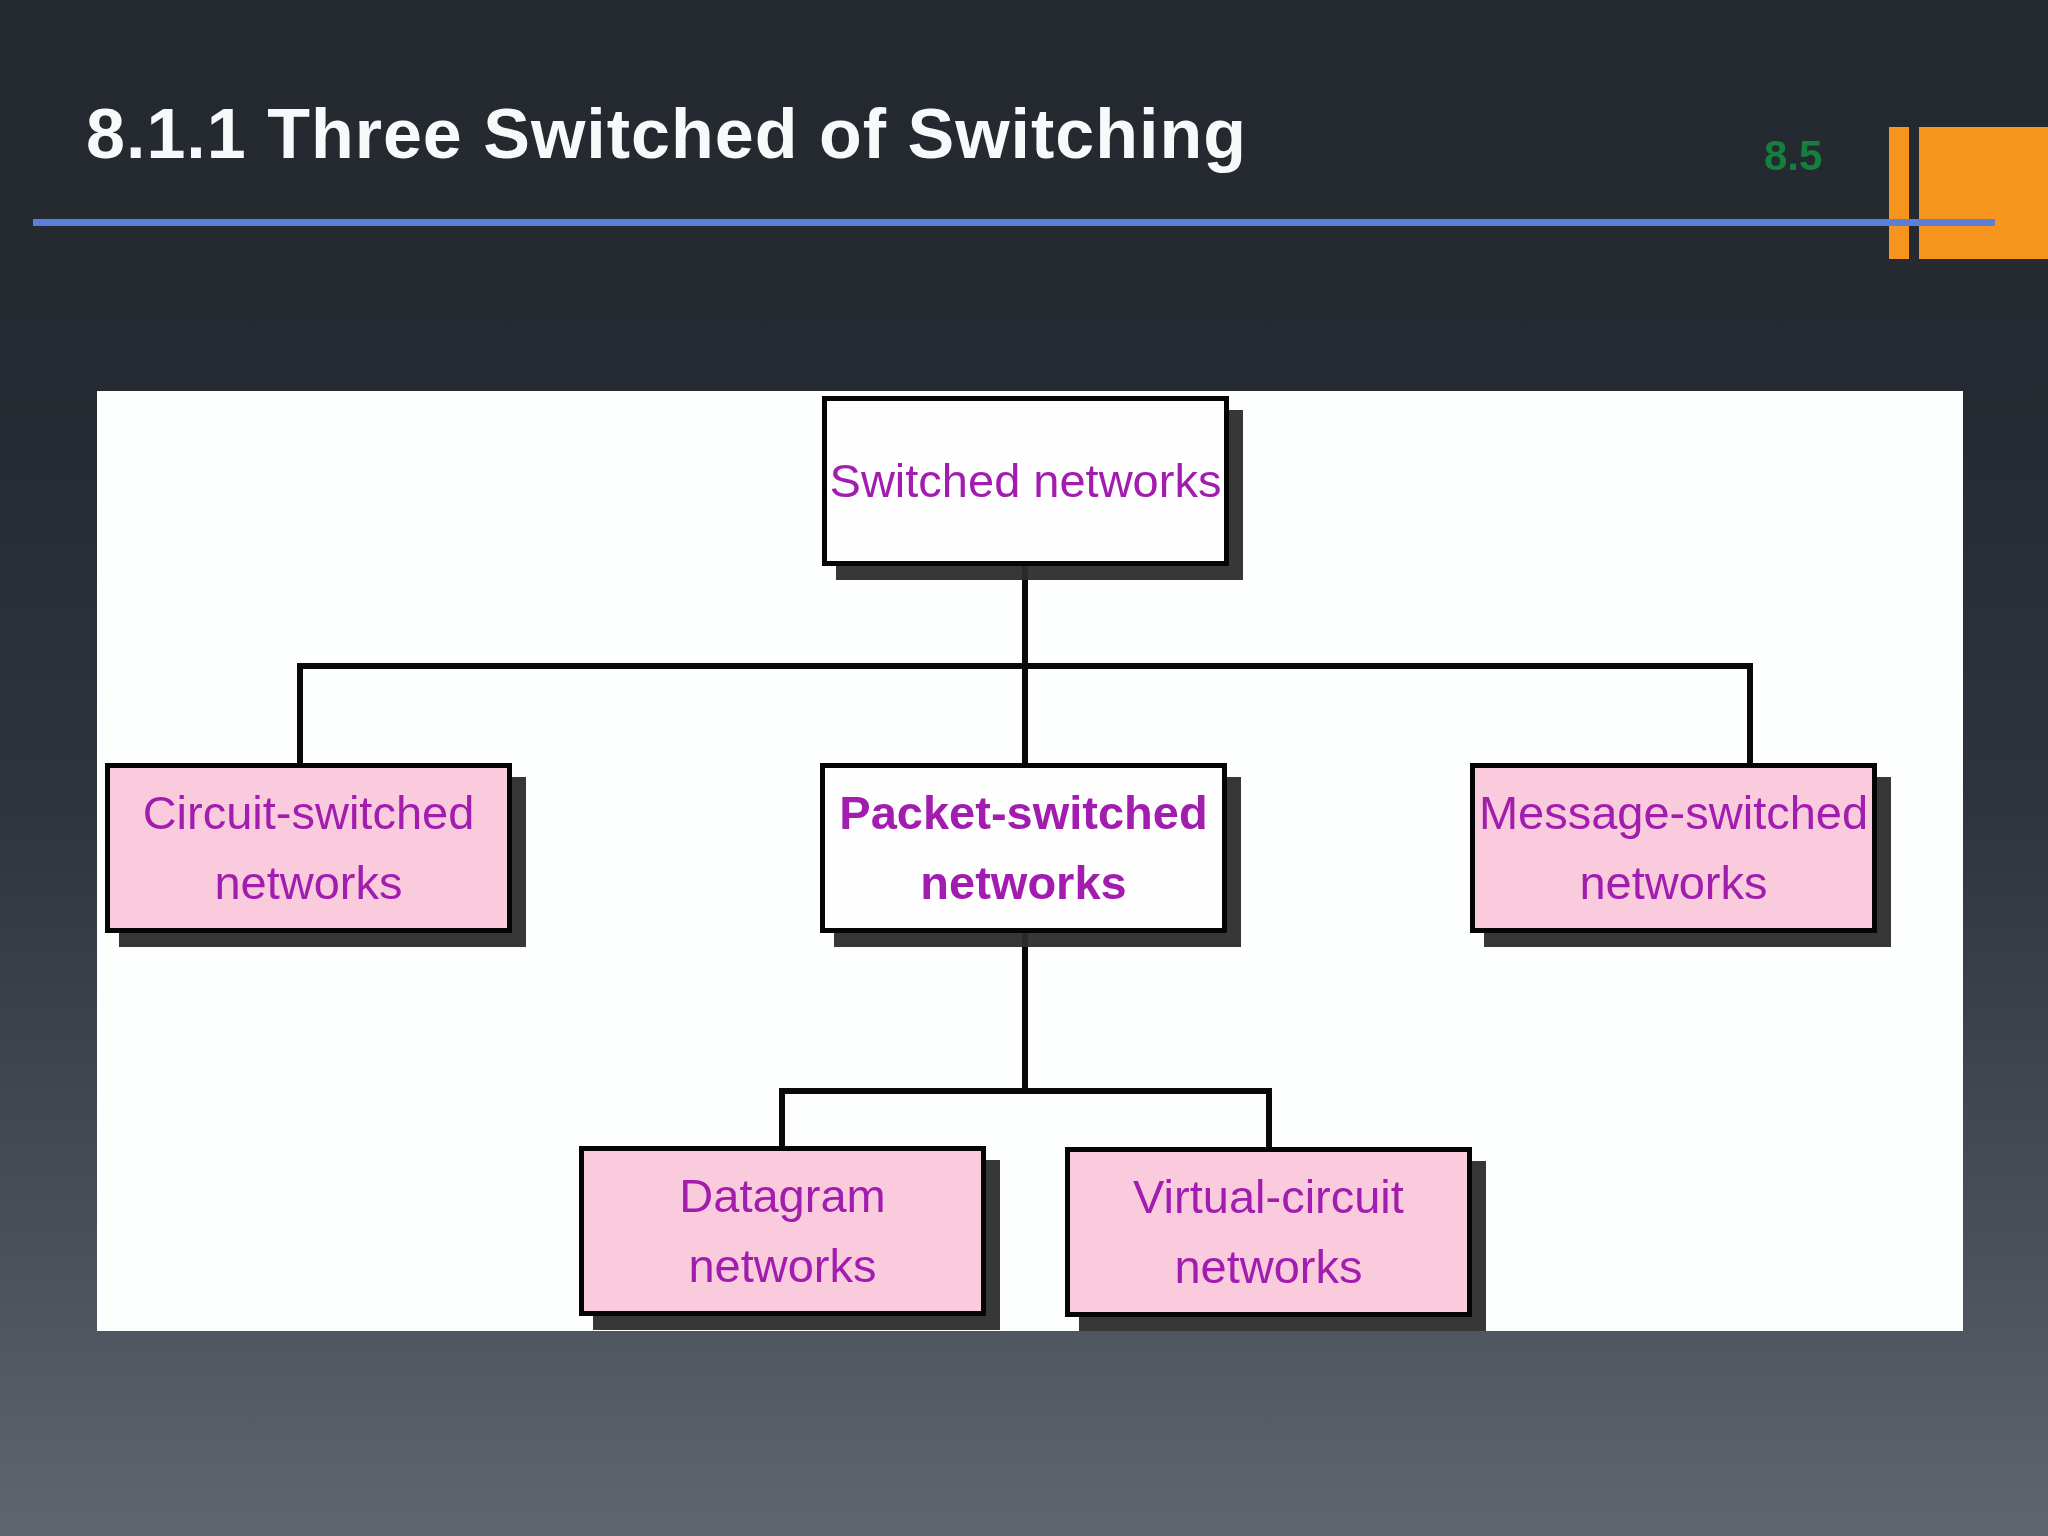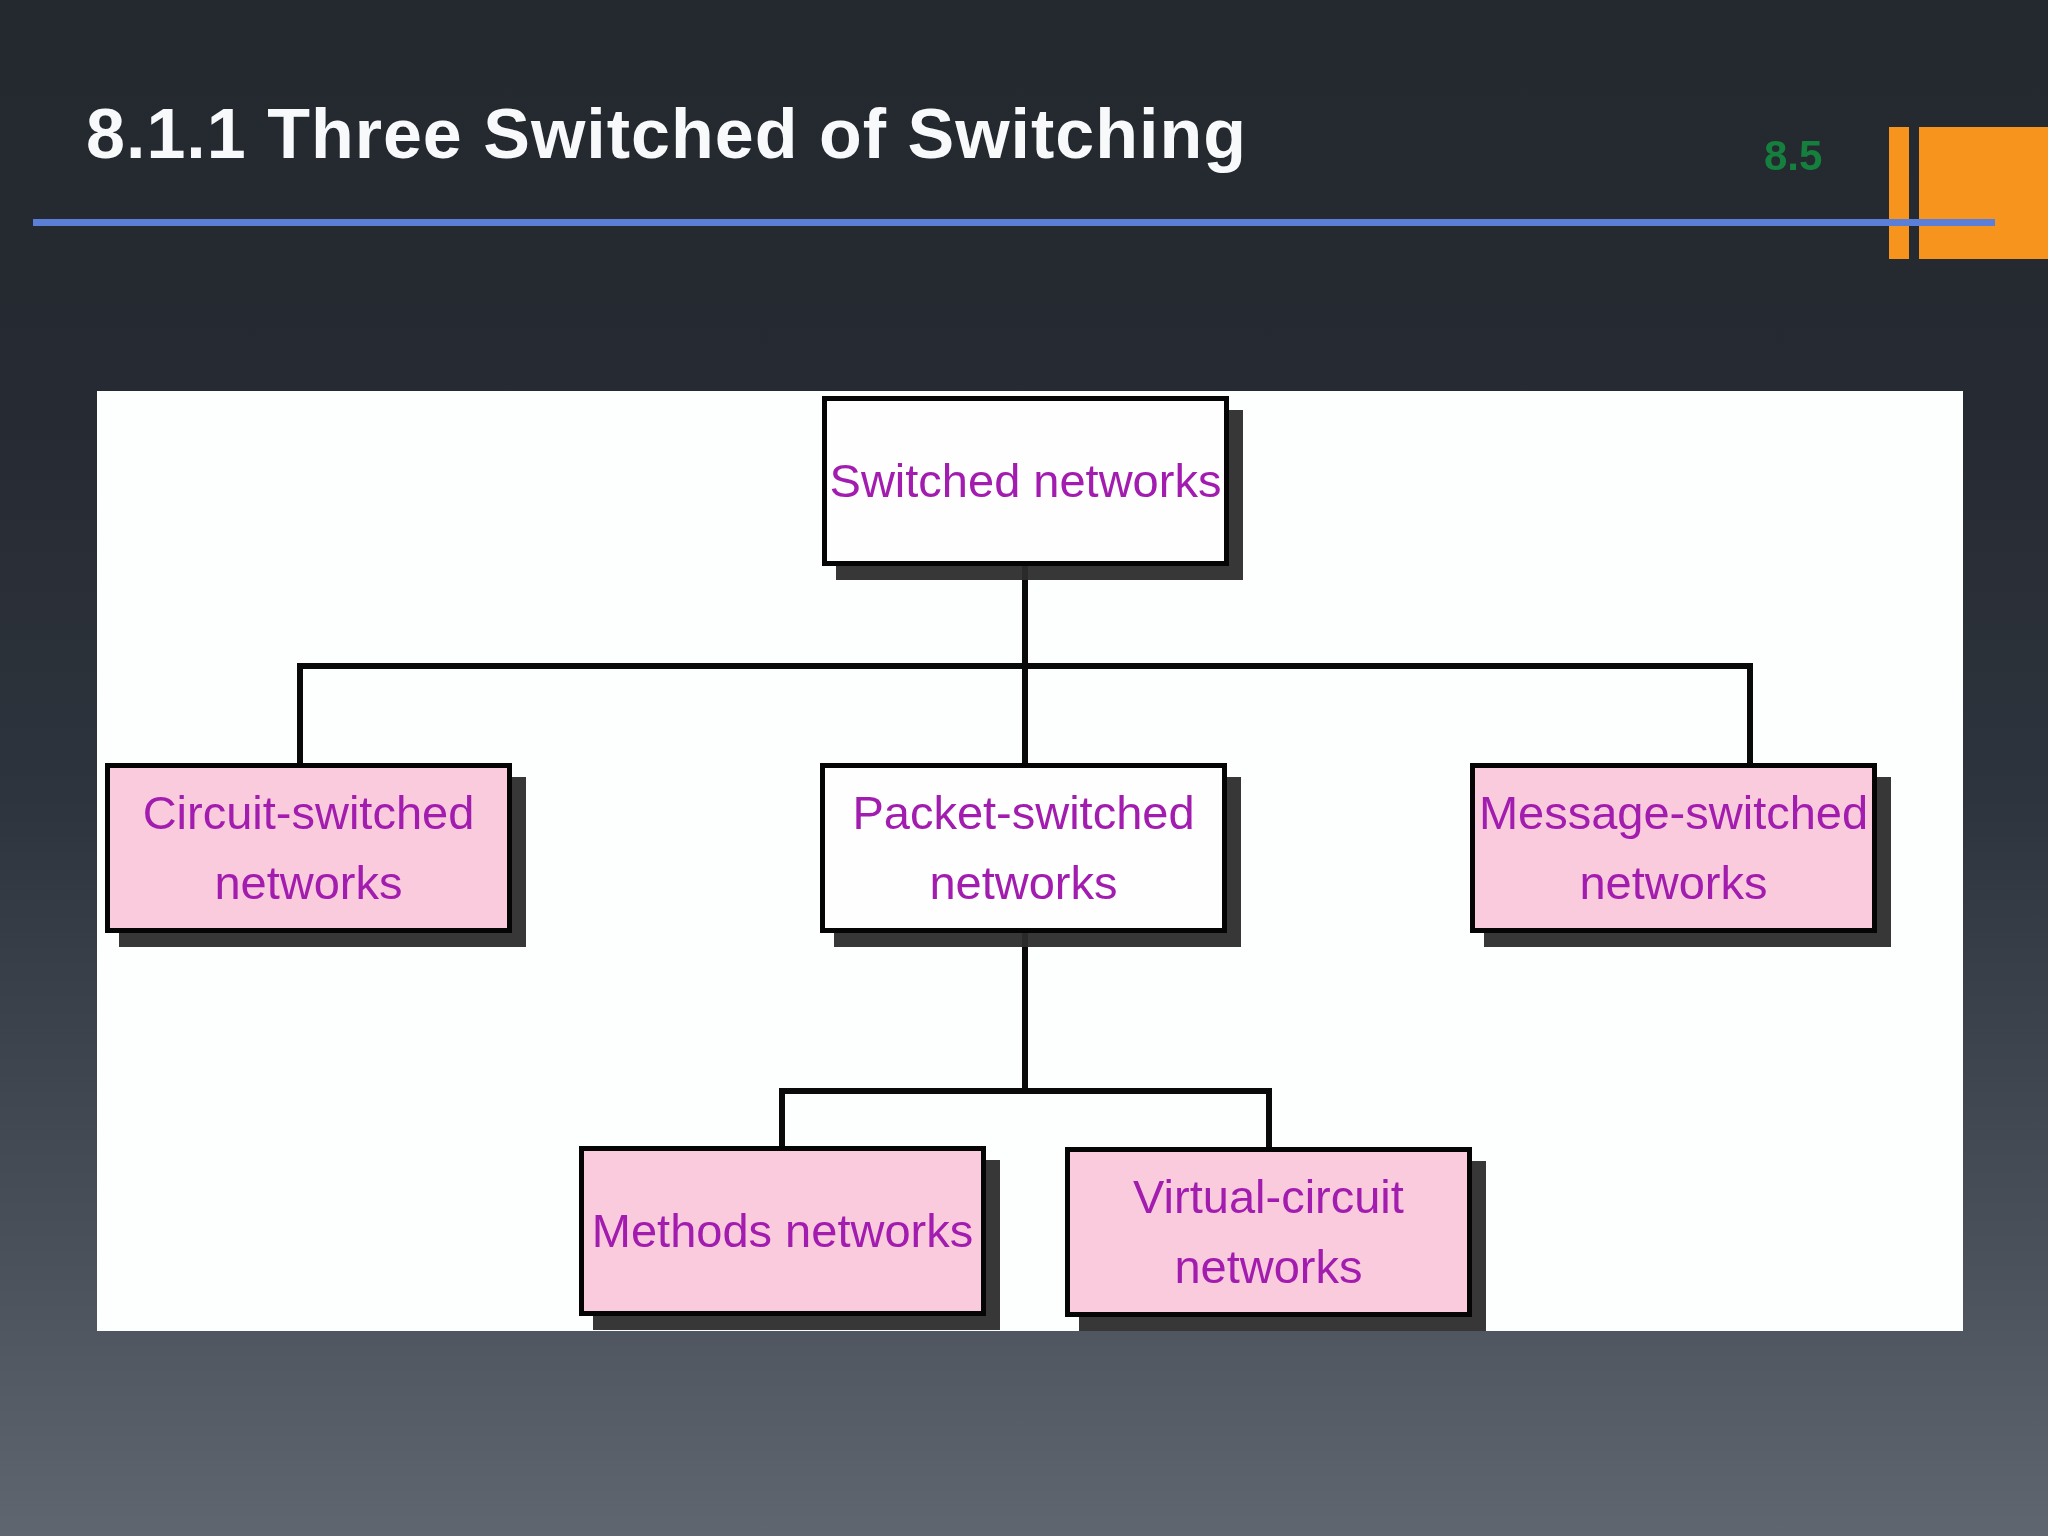--- a/index.html
+++ b/index.html
@@ -121,27 +121,27 @@
     <div class="edge h" style="left:682px;  top:697px; width:493px;"></div>
     <div class="edge v" style="left:682px;  top:697px; height:60px;"></div>
     <div class="edge v" style="left:1169px; top:697px; height:61px;"></div>
 
     <div class="node white" style="left:725px;  top:5px;">
       <span>Switched networks</span>
     </div>
     <div class="node pink" style="left:8px;    top:372px;">
       <span>Circuit-switched networks</span>
     </div>
-    <div class="node white" style="left:723px;  top:372px;">
+    <div class="node white" style="left:723px;  top:372px;font-weight:bold;">
       <span>Packet-switched networks</span>
     </div>
     <div class="node pink" style="left:1373px; top:372px;">
       <span>Message-switched networks</span>
     </div>
     <div class="node pink" style="left:482px;  top:755px;">
-      <span>Methods networks</span>
+      <span>Datagram networks</span>
     </div>
     <div class="node pink" style="left:968px;  top:756px;">
       <span>Virtual-circuit networks</span>
     </div>
 
   </div>
 </div>
 
 </body></html>

